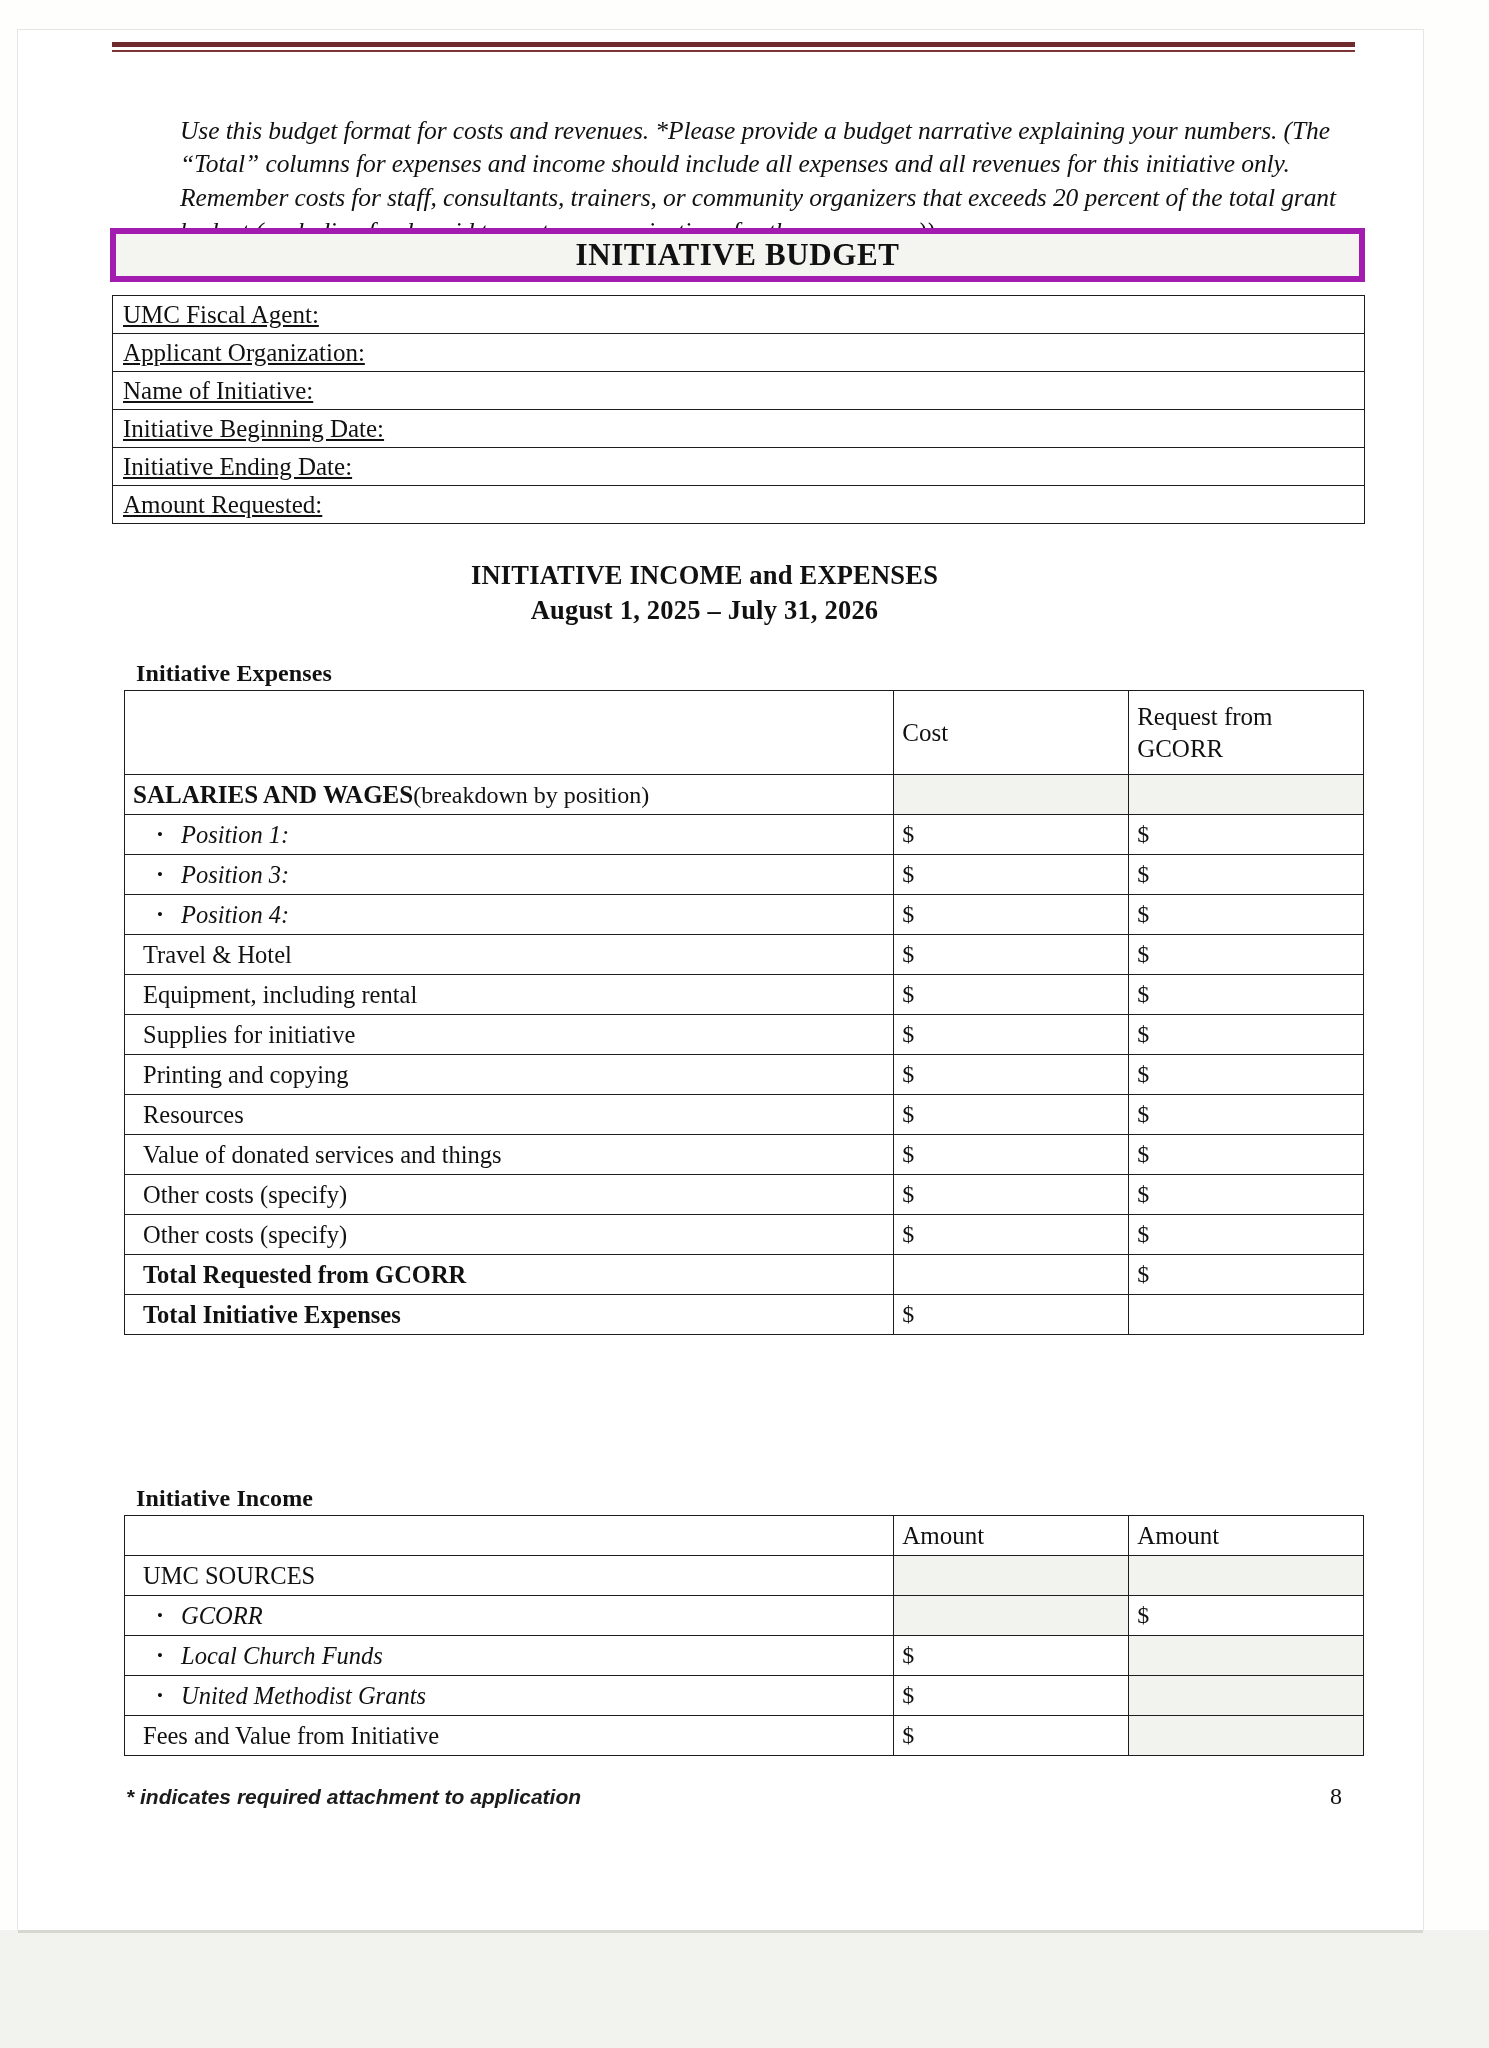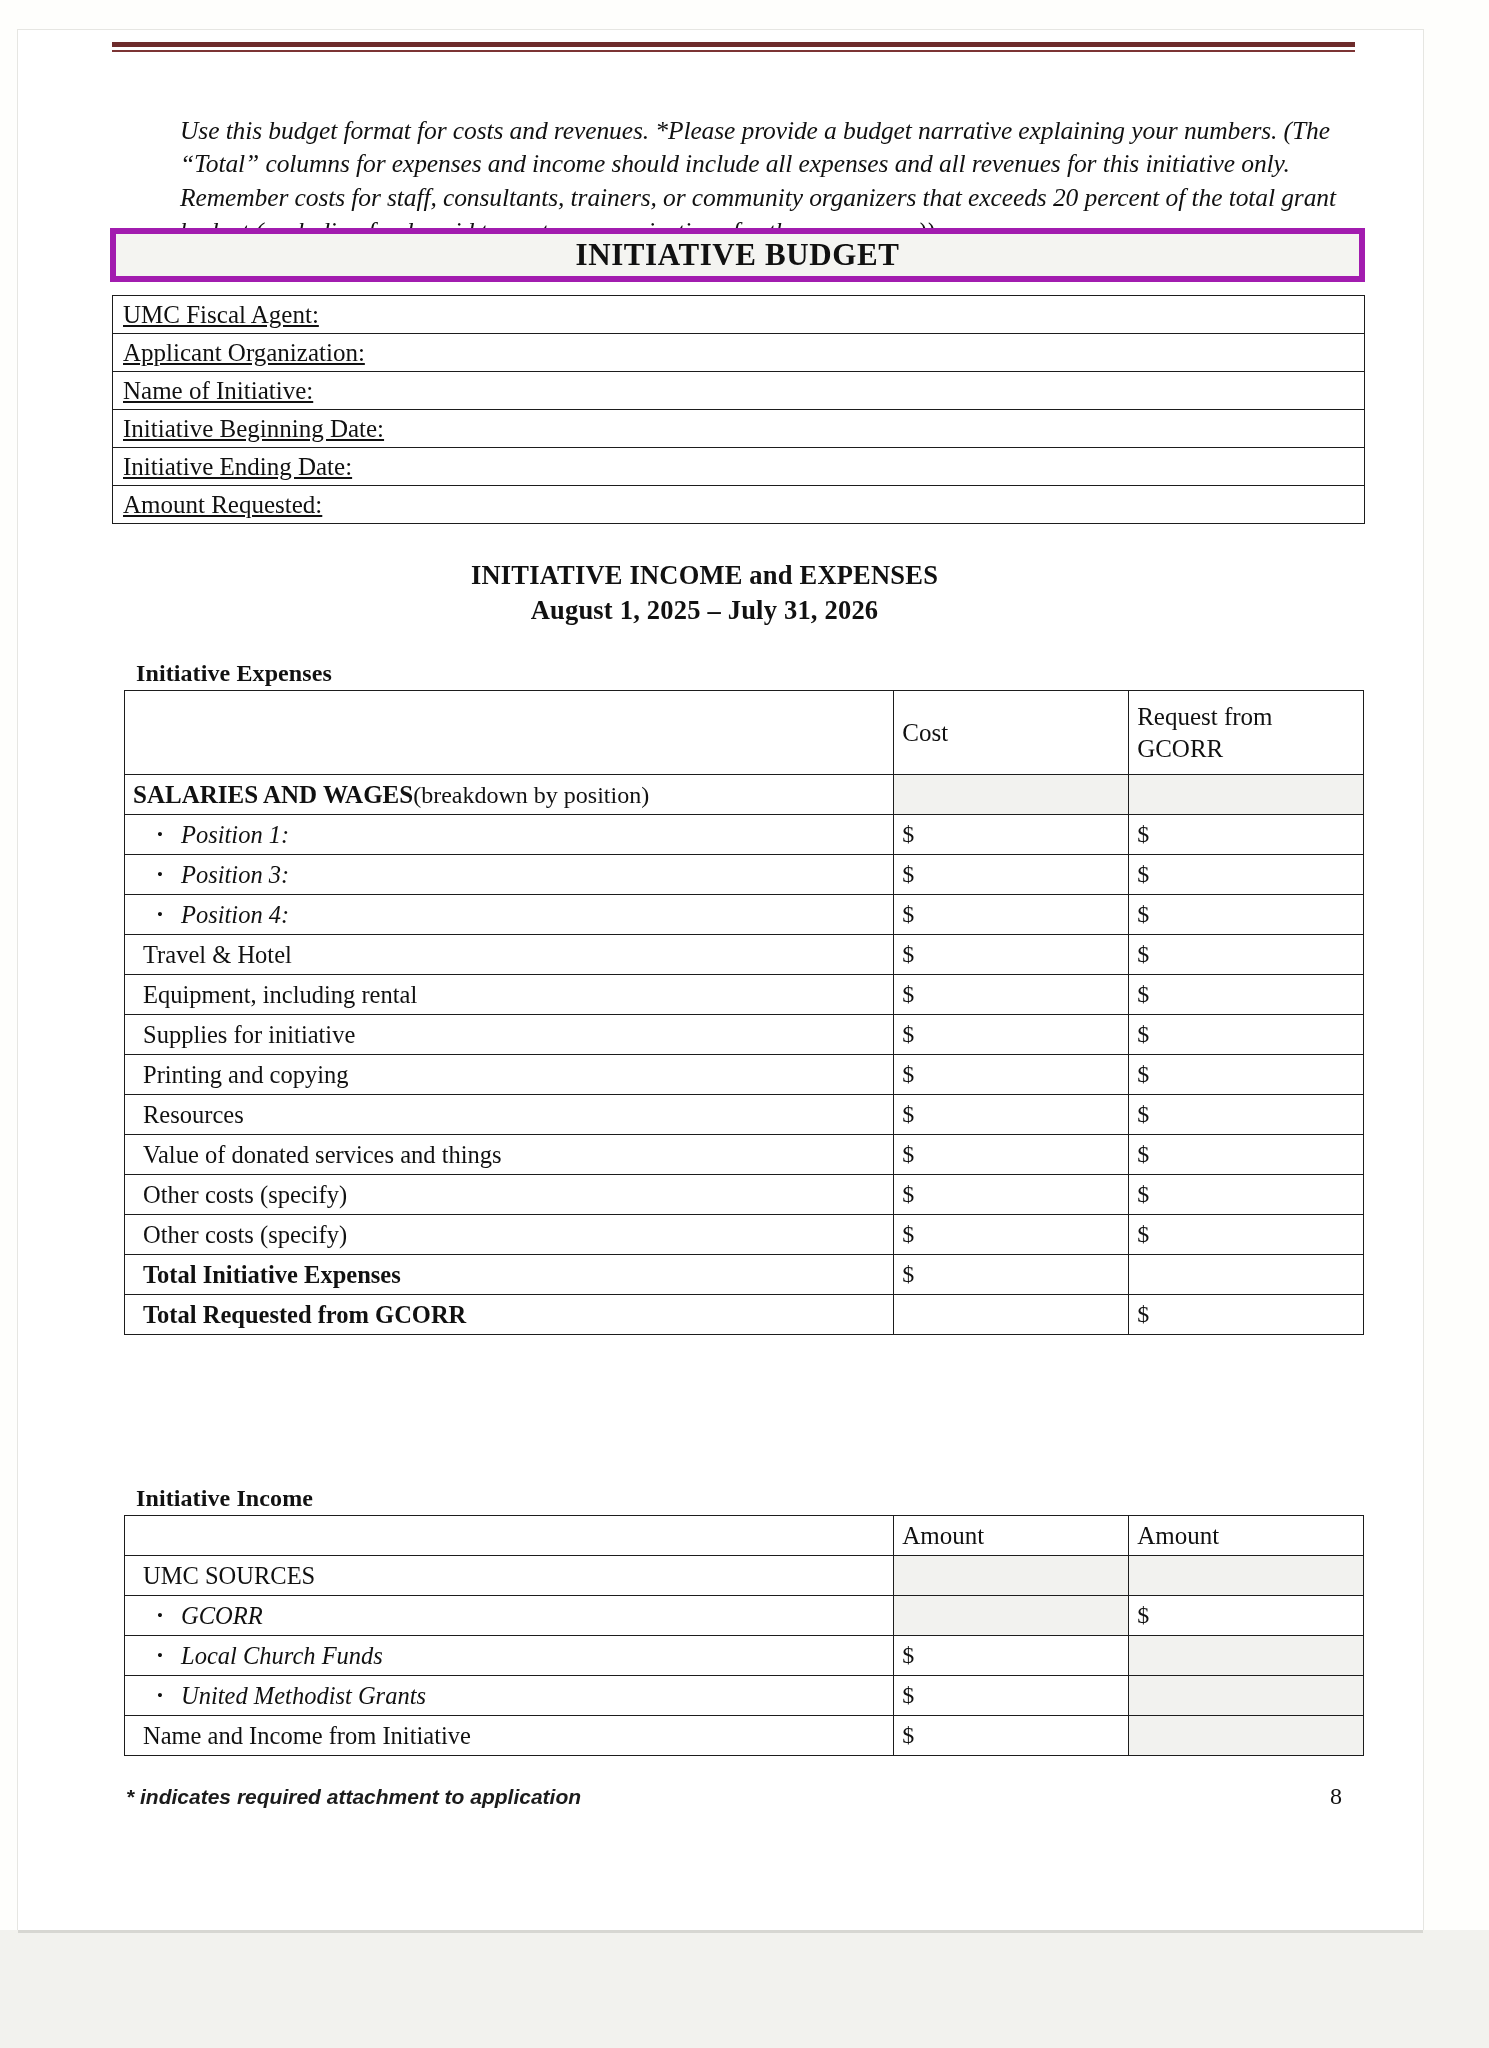--- a/index.html
+++ b/index.html
@@ -312,28 +312,28 @@
           <td class="col-label plain-row">Other costs (specify)</td>
           <td class="col-a money">$</td>
           <td class="col-b money">$</td>
         </tr>
         <tr>
           <td class="col-label plain-row">Other costs (specify)</td>
           <td class="col-a money">$</td>
           <td class="col-b money">$</td>
         </tr>
         <tr>
-          <td class="col-label plain-row row-bold">Total Initiative Expenses</td>
-          <td class="col-a money">$</td>
-          <td class="col-b money"></td>
-        </tr>
-        <tr>
           <td class="col-label plain-row row-bold">Total Requested from GCORR</td>
           <td class="col-a money"></td>
           <td class="col-b money">$</td>
+        </tr>
+        <tr>
+          <td class="col-label plain-row row-bold">Total Initiative Expenses</td>
+          <td class="col-a money">$</td>
+          <td class="col-b money"></td>
         </tr>
       </tbody>
   </table>
 
   <div class="section-label" id="income-label">Initiative Income</div>
 
   <table class="budget-table" id="income-table">
     <tbody id="income-body">
         <tr class="hdr-row">
           <td class="col-label hdr-label" style="height: 40px;"></td>
@@ -354,21 +354,21 @@
           <td class="col-label bullet-row">Local Church Funds</td>
           <td class="col-a money">$</td>
           <td class="col-b money shade"></td>
         </tr>
         <tr>
           <td class="col-label bullet-row">United Methodist Grants</td>
           <td class="col-a money">$</td>
           <td class="col-b money shade"></td>
         </tr>
         <tr>
-          <td class="col-label plain-row">Name and Income from Initiative</td>
+          <td class="col-label plain-row">Fees and Value from Initiative</td>
           <td class="col-a money">$</td>
           <td class="col-b money shade"></td>
         </tr>
       </tbody>
   </table>
 
   <div class="footer-note">* indicates required attachment to application</div>
   <div class="page-number">8</div>
 
   <div class="page-bottom-band"></div>

